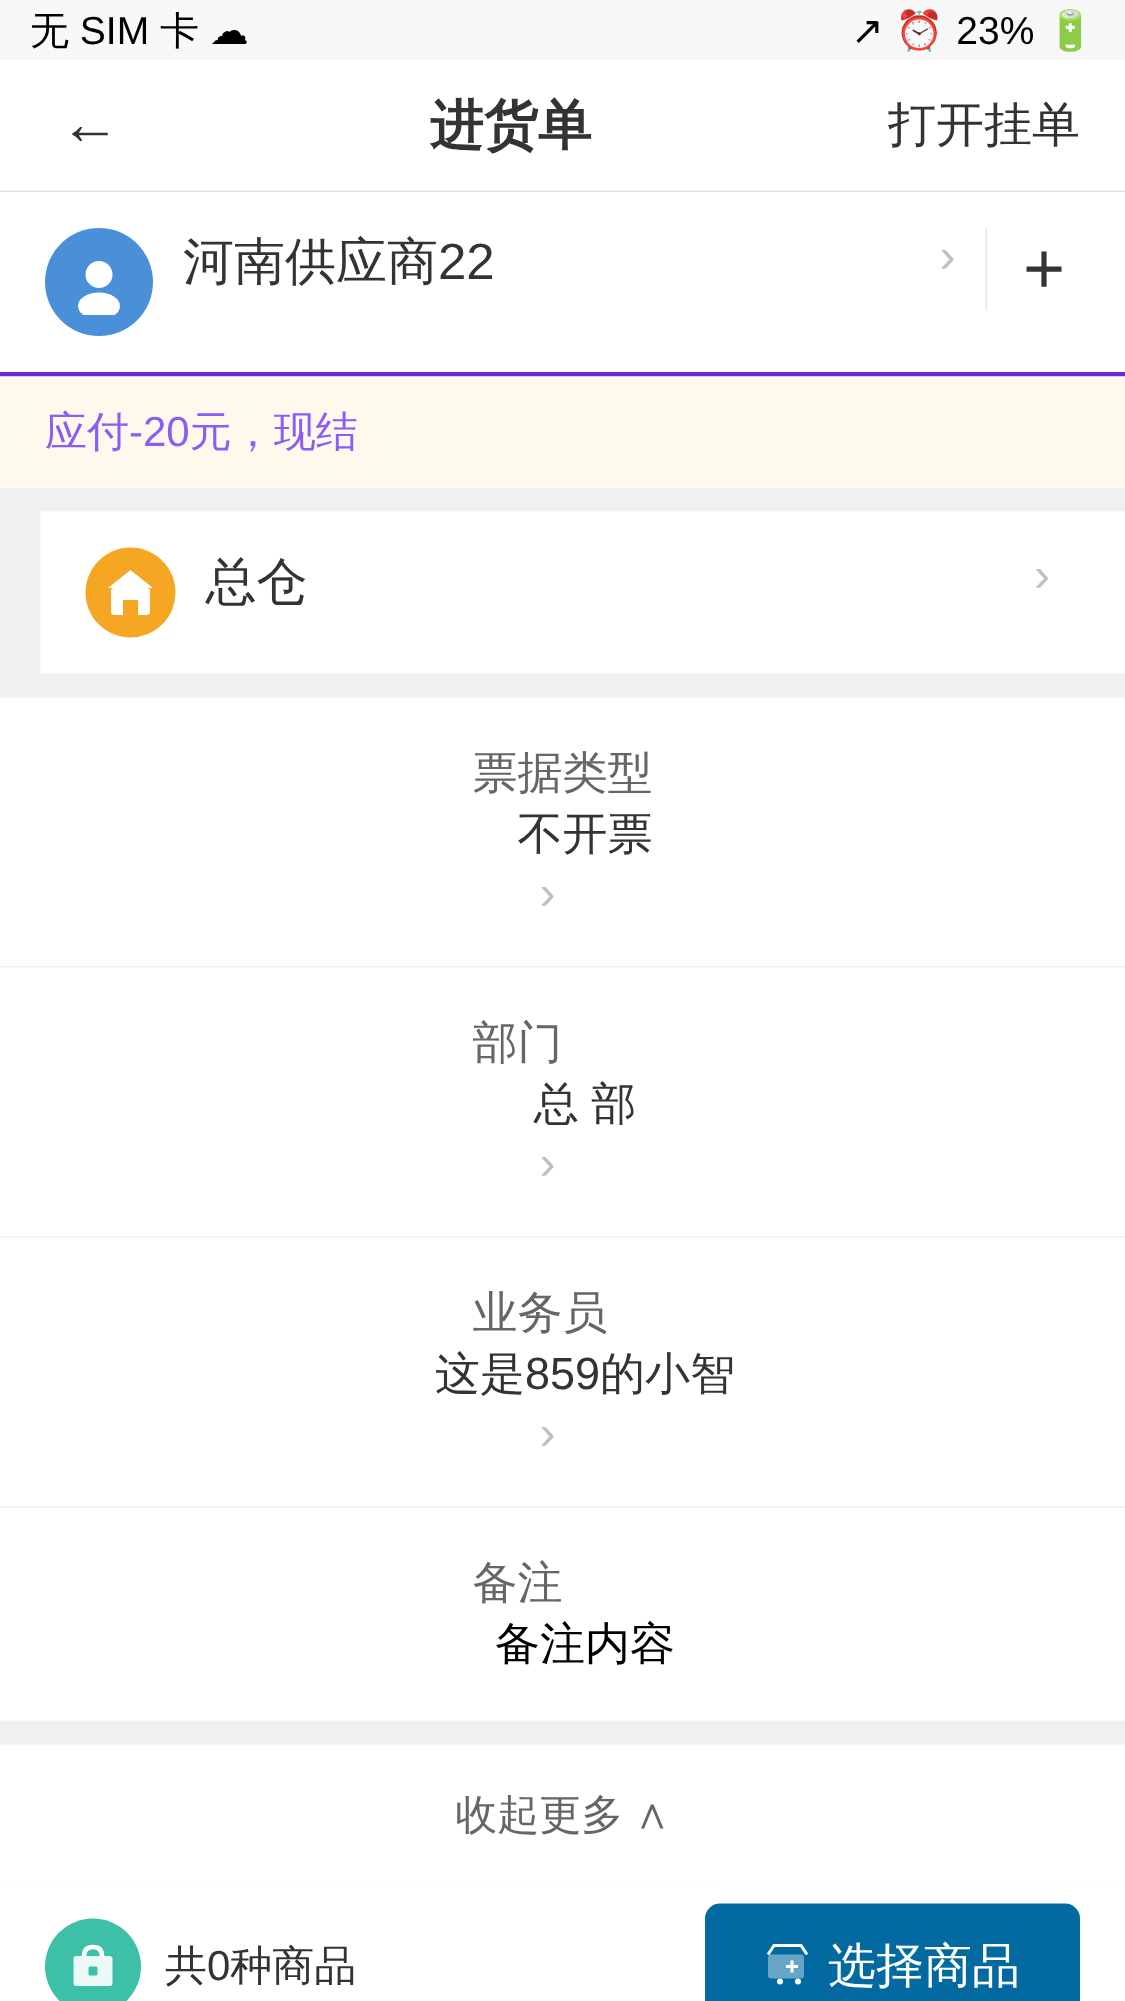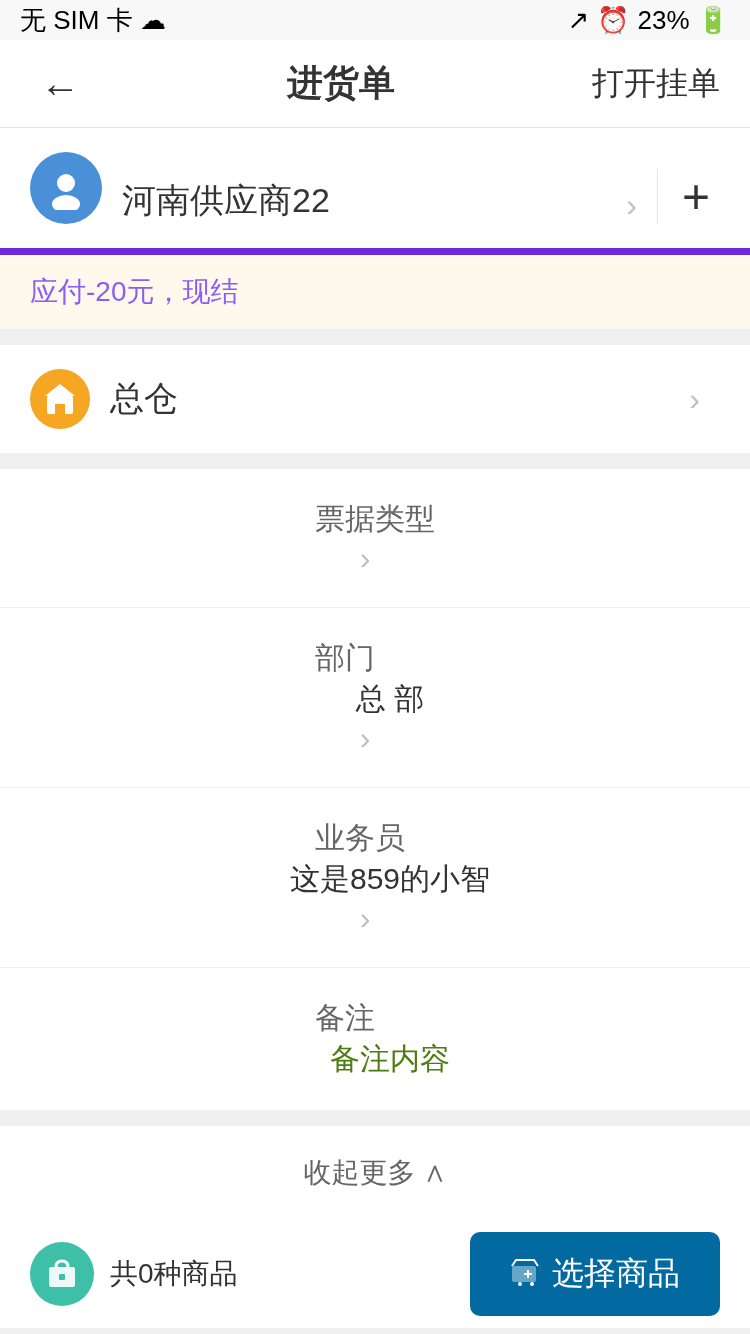--- a/index.html
+++ b/index.html
@@ -59,24 +59,24 @@
     }
 
     .section-white {
       background: #fff;
       margin-bottom: 16px;
     }
 
     
     .supplier-row {
       display: flex;
-      align-items: flex-end;
+      align-items: flex-start;
       padding: 24px 30px;
       background: #fff;
-      border-bottom: 7px solid #6d28d9;
+      border-bottom: 3px solid #6d28d9;
     }
     .supplier-avatar {
       width: 72px;
       height: 72px;
       border-radius: 50%;
       background: #4a90d9;
       display: flex;
       align-items: center;
       justify-content: center;
       margin-right: 20px;
@@ -107,24 +107,25 @@
       background: #fff8ec;
       padding: 18px 30px;
       font-size: 28px;
       color: #8b5cf6;
       margin-bottom: 16px;
     }
 
     
     .warehouse-row {
       display: flex;
-      align-items: center;
+      align-items: flex-start;
       padding: 24px 30px;
       background: #fff;
       margin-bottom: 16px;
+      margin-left: 27px;
     }
     .warehouse-icon {
       width: 60px;
       height: 60px;
       border-radius: 50%;
       background: #f5a623;
       display: flex;
       align-items: center;
       justify-content: center;
       margin-right: 20px;
@@ -157,21 +158,21 @@
       width: 120px;
       flex-shrink: 0;
     }
     .form-value {
       flex: 1;
       font-size: 30px;
       color: #333;
       padding-left: 30px;
     }
     .form-value.placeholder {
-      color: #4d7c0f;
+      color: #000000;
     }
 
     
     .collapse-row {
       background: #fff;
       display: flex;
       align-items: center;
       justify-content: center;
       padding: 28px;
       margin-bottom: 0;
@@ -267,20 +268,21 @@
       </svg>
     </div>
     <div class="warehouse-name">总仓</div>
     <span class="chevron-right">›</span>
   </div>
 
   <div class="form-section">
 
     <div class="form-row">
       <div class="form-label">票据类型</div>
+      <div class="form-value">不开票</div>
       <span class="chevron-right">›</span>
     </div>
 
     <div class="form-row">
       <div class="form-label">部门</div>
       <div class="form-value">总 部</div>
       <span class="chevron-right">›</span>
     </div>
 
     <div class="form-row">

